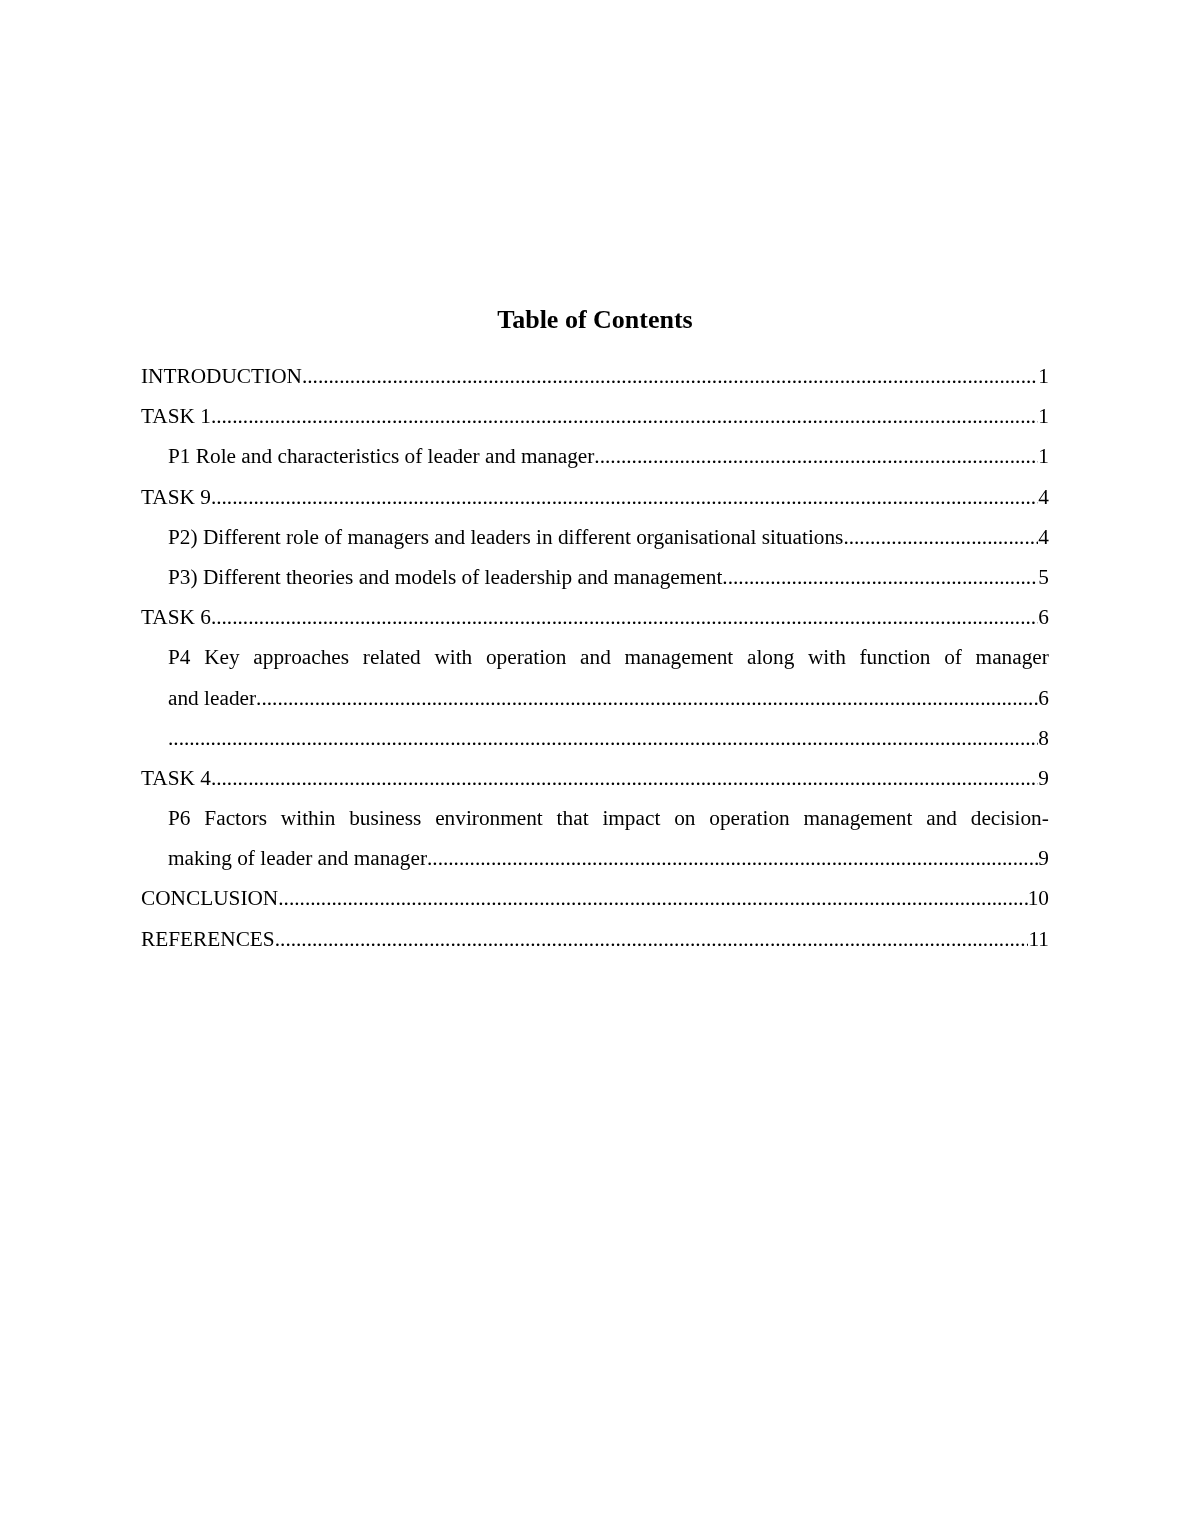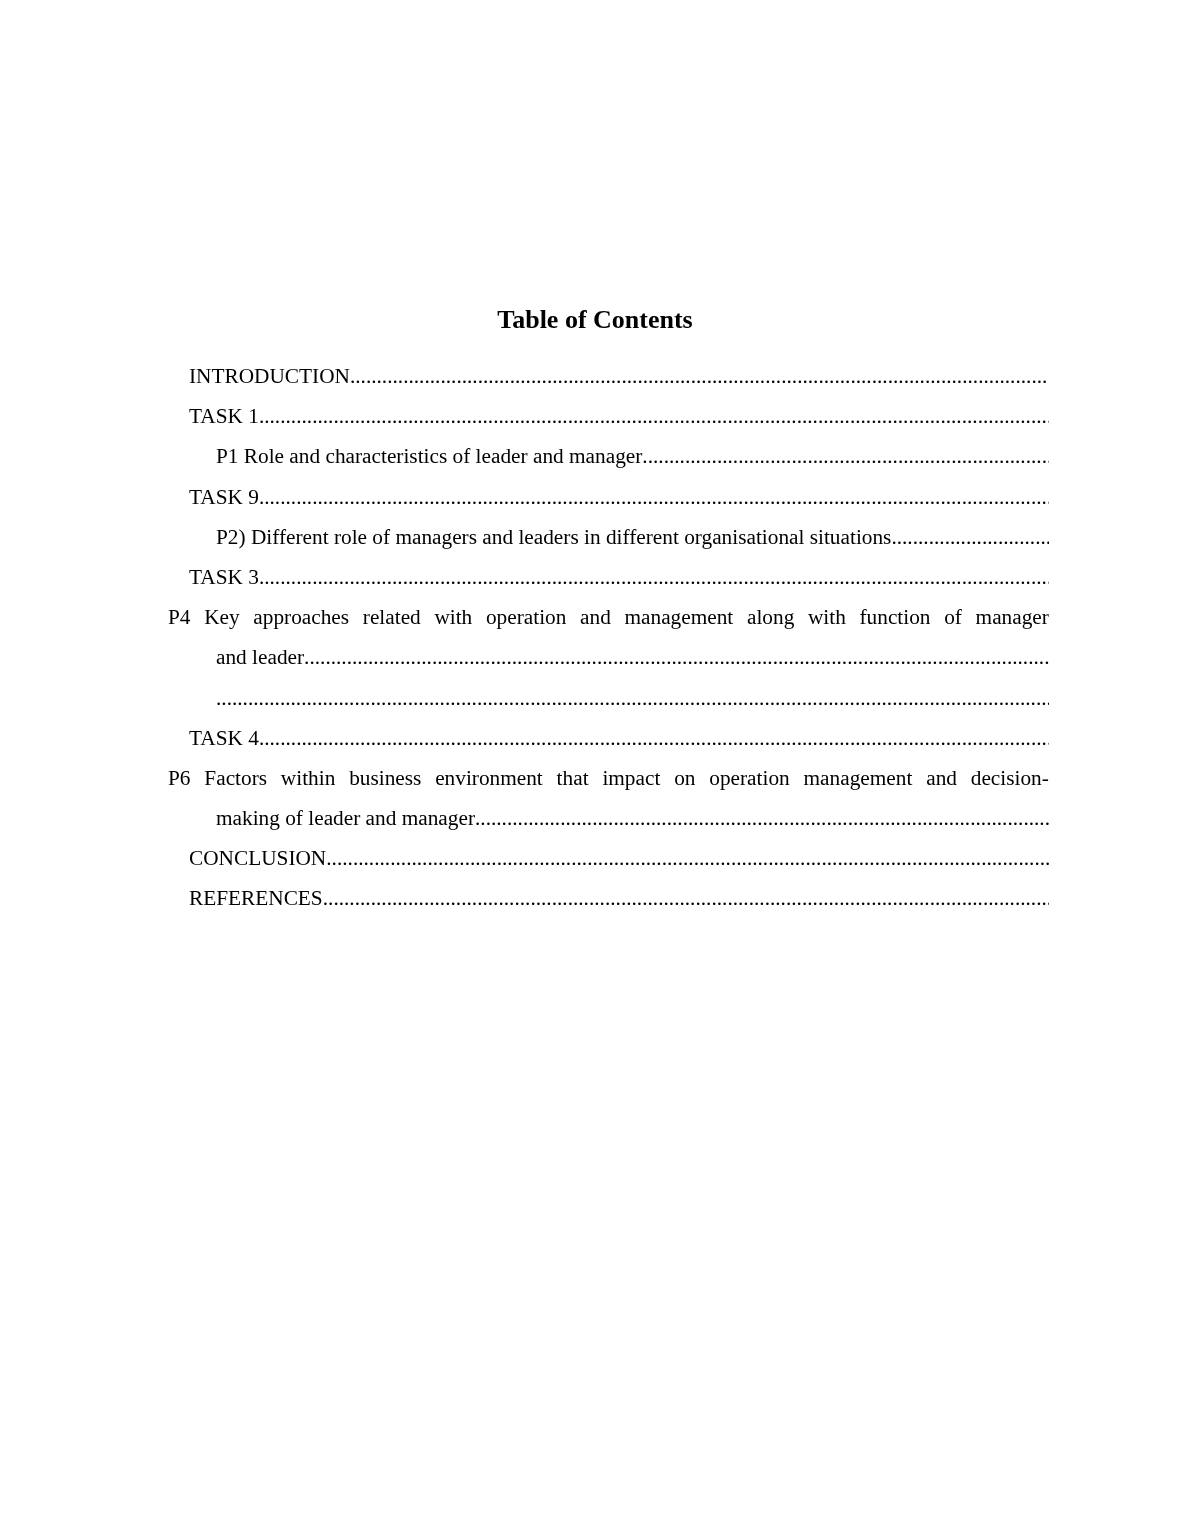--- a/index.html
+++ b/index.html
@@ -52,21 +52,20 @@
       padding-left: 27px;
     }
     .toc-entry.multi {
       height: auto;
       white-space: normal;
     }
     .entry-row {
       display: flex;
       align-items: baseline;
       width: 100%;
-      margin-left: 48px;
     }
     .entry-text {
       flex: 0 0 auto;
       white-space: nowrap;
     }
     .leader {
       flex: 1 1 auto;
       overflow: hidden;
       white-space: nowrap;
       letter-spacing: 0px;
@@ -135,24 +134,31 @@
     </div>
 
     <div class="toc-entry level-2">
       <div class="entry-row">
         <span class="entry-text">P2) Different role of managers and leaders in different organisational situations</span>
         <span class="leader"></span>
         <span class="page-num">4</span>
       </div>
     </div>
 
-
-    <div class="toc-entry level-1">
-      <div class="entry-row">
-        <span class="entry-text">TASK 3</span>
+    <div class="toc-entry level-2">
+      <div class="entry-row">
+        <span class="entry-text">P3) Different theories and models of leadership and management</span>
+        <span class="leader"></span>
+        <span class="page-num">5</span>
+      </div>
+    </div>
+
+    <div class="toc-entry level-1">
+      <div class="entry-row">
+        <span class="entry-text">TASK 6</span>
         <span class="leader"></span>
         <span class="page-num">6</span>
       </div>
     </div>
 
     <div class="toc-entry level-2 multi">
       <div class="first-line justify-line">
           <span class="word">P4</span>
           <span class="word">Key</span>
           <span class="word">approaches</span>

